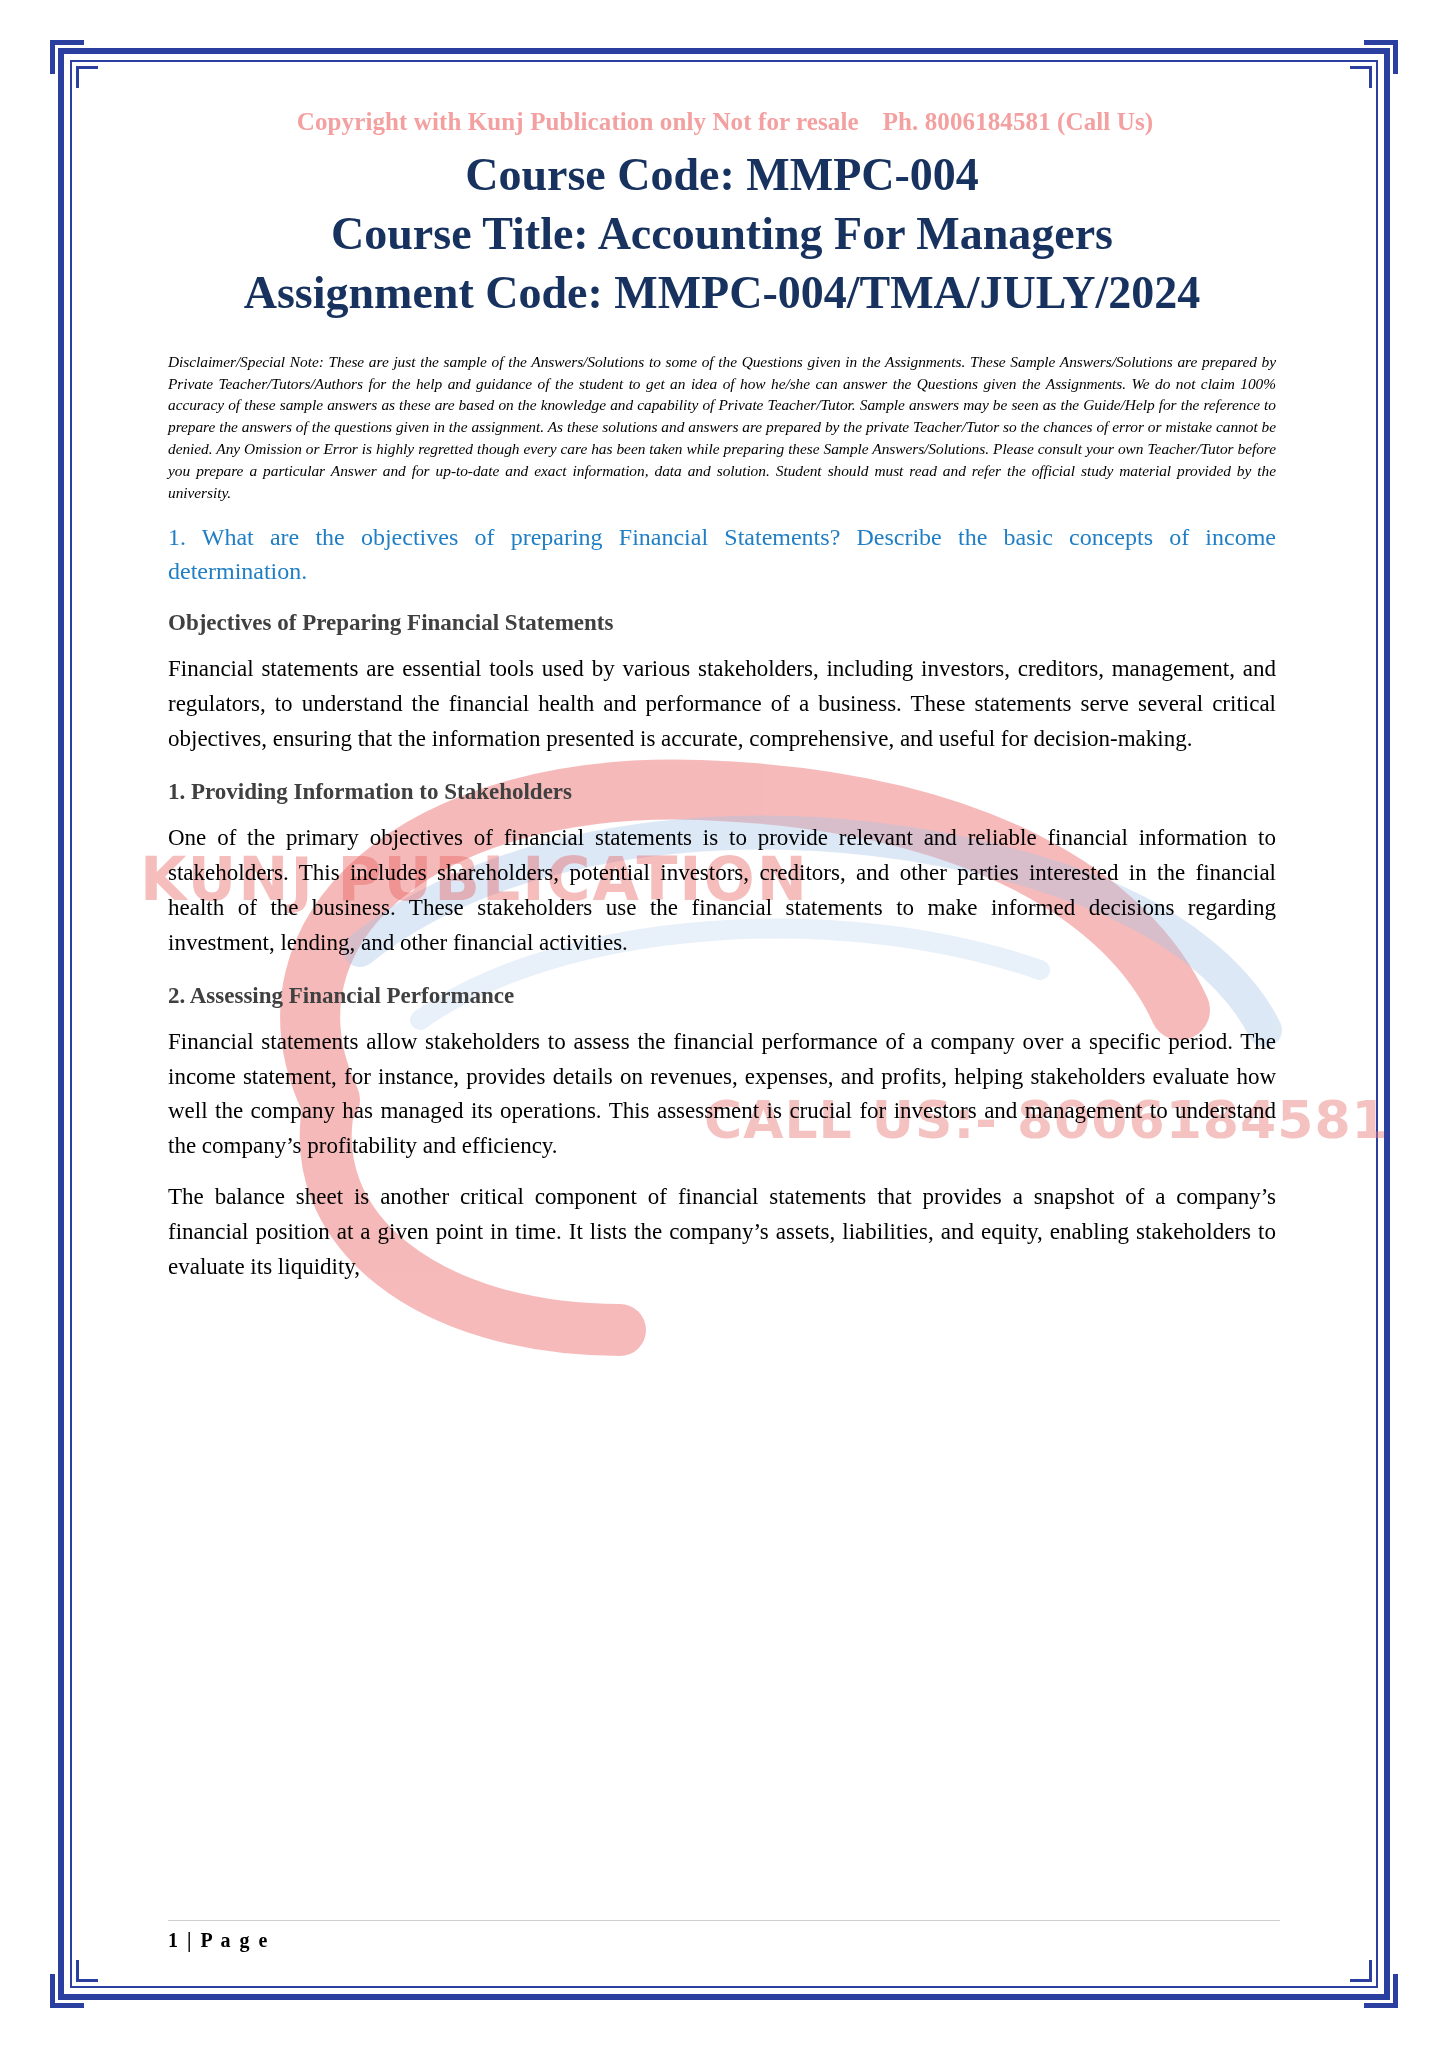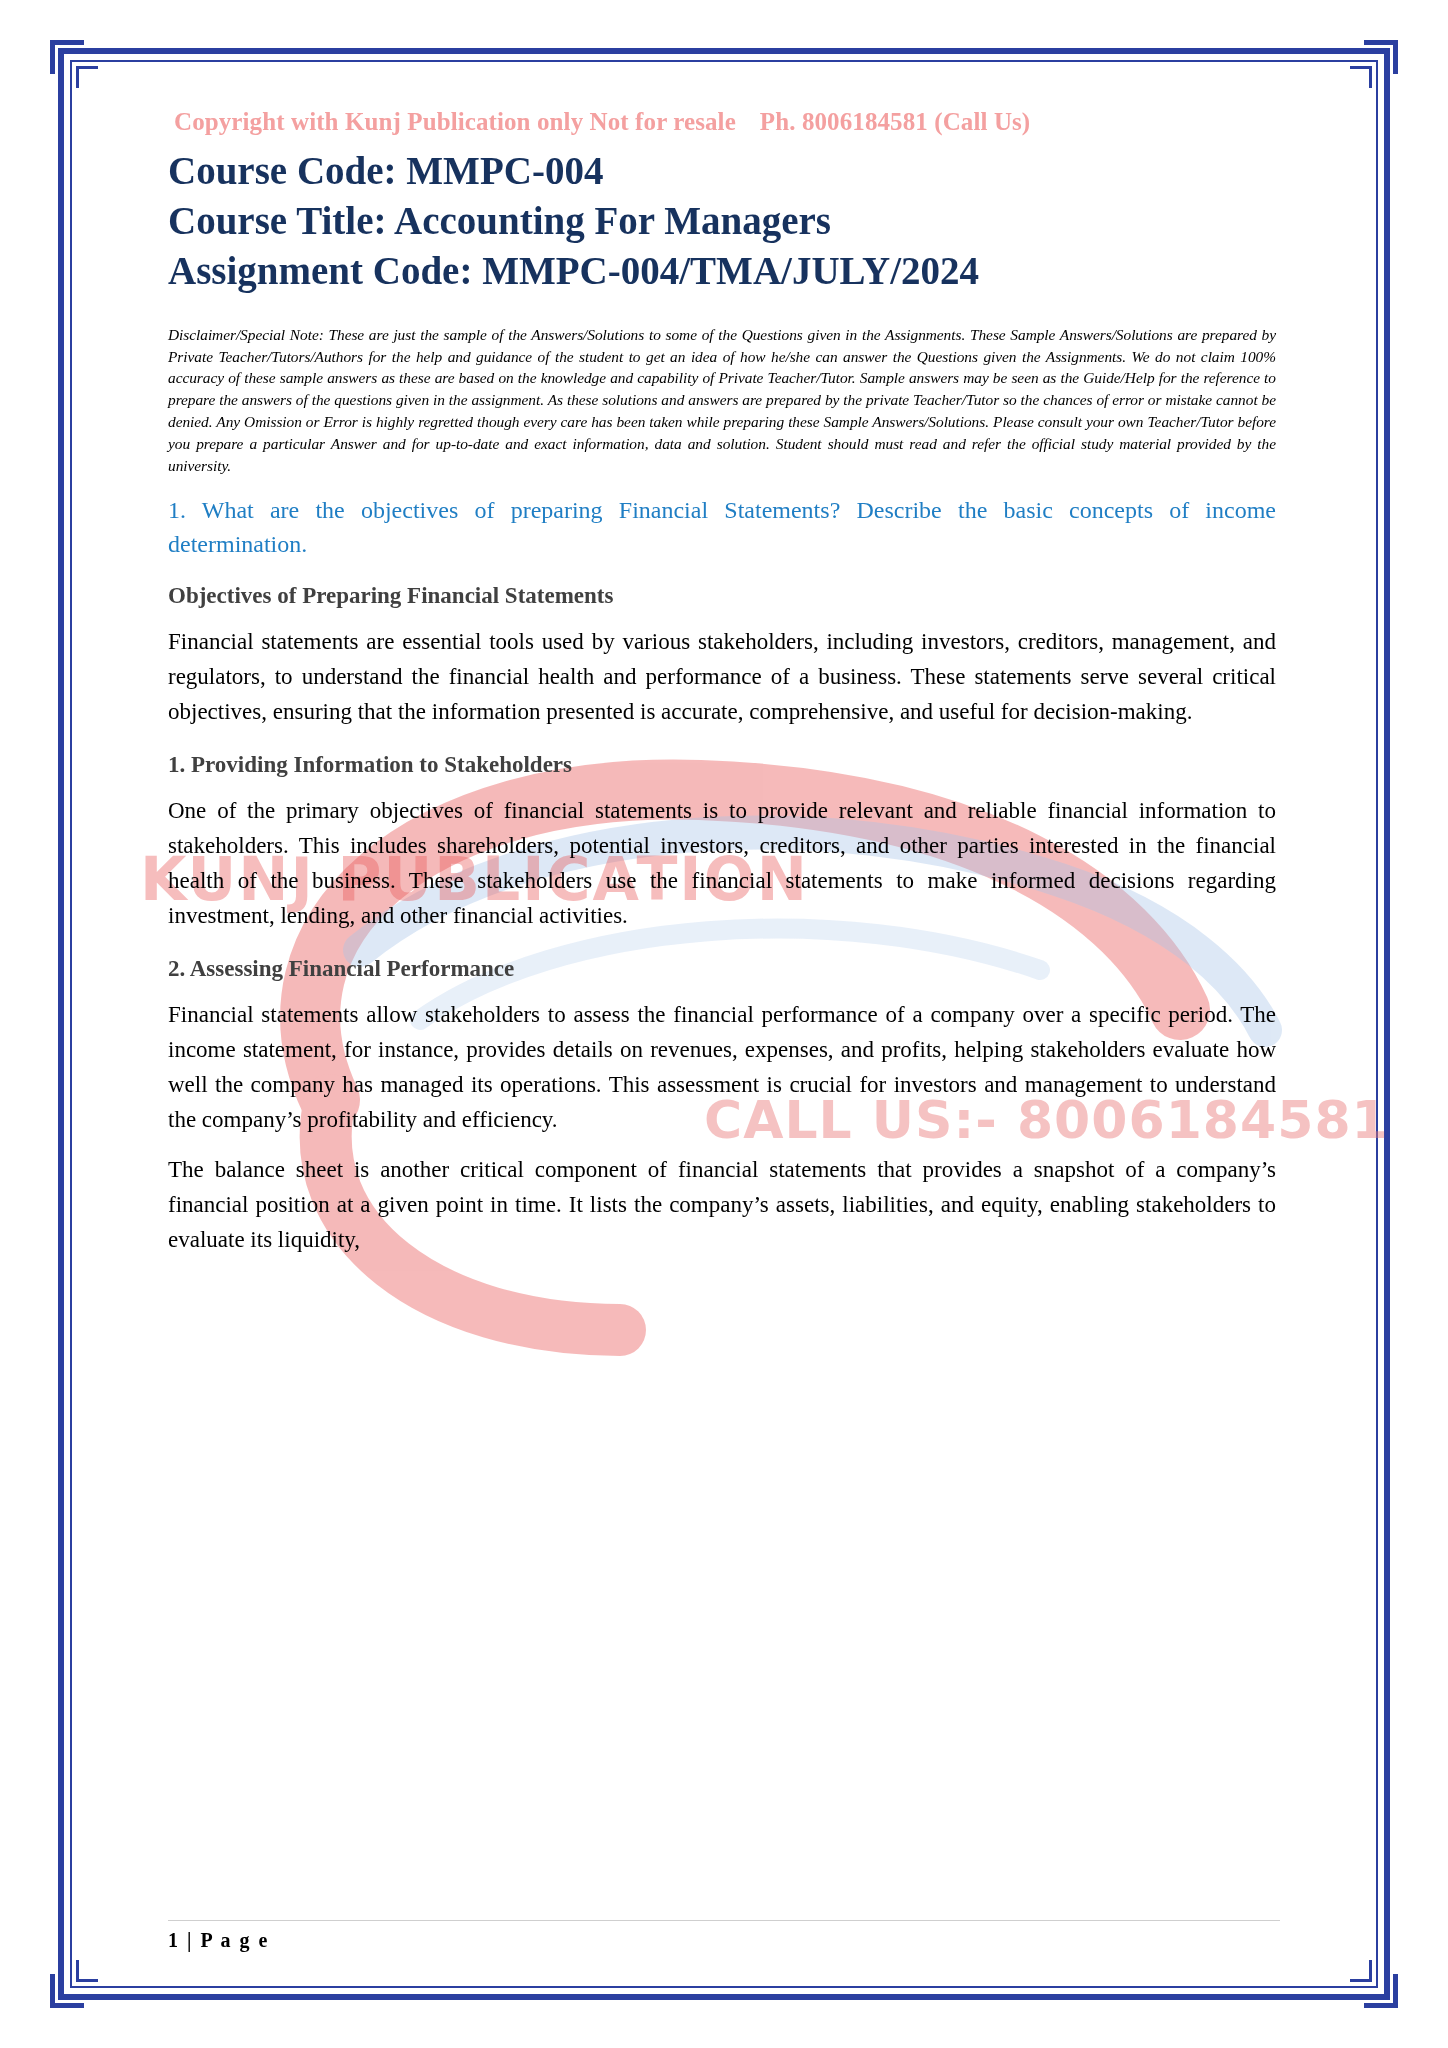--- a/index.html
+++ b/index.html
@@ -65,30 +65,31 @@
     width: 1108px;
     z-index: 5;
   }
 
   .copyright-line {
     color: #f4a0a0;
     font-weight: bold;
     font-size: 25px;
     letter-spacing: 0.1px;
     display: flex;
-    justify-content: flex-start;
+    justify-content: center;
     gap: 24px;
     margin-bottom: 10px;
     padding-left: 6px;
   }
 
   .doc-title {
+    text-align: center;
     color: #17325e;
     font-weight: bold;
-    font-size: 39px;
+    font-size: 46px;
     line-height: 1.28;
   }
   .doc-title div { white-space: nowrap; }
 
   .disclaimer {
     margin-top: 28px;
     font-style: italic;
     font-size: 15.4px;
     line-height: 1.42;
     text-align: justify;

